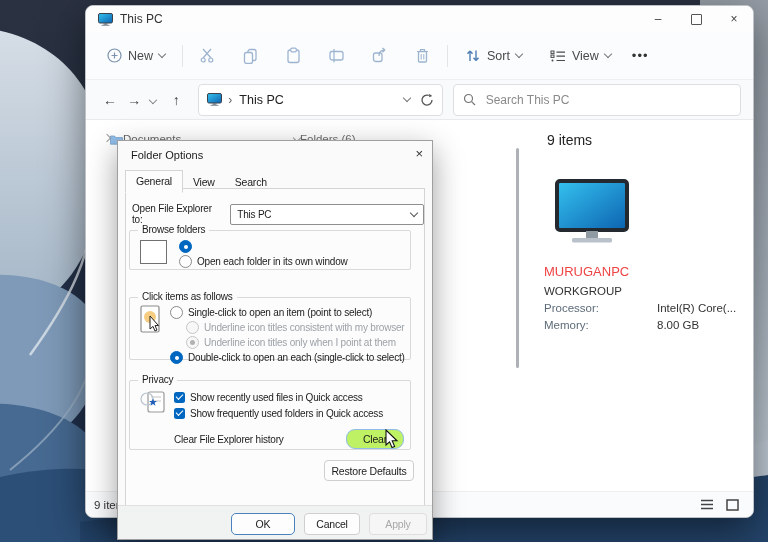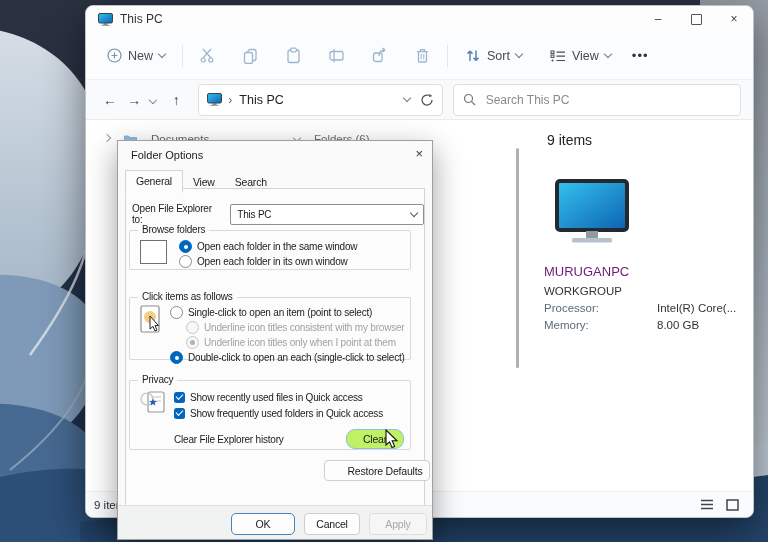--- a/index.html
+++ b/index.html
@@ -28,26 +28,26 @@
   .nav-ic{font-size:14px;color:#3d3d3d;width:26px;text-align:center;}
   .breadcrumb{display:flex;align-items:center;width:243px;height:30px;border:1px solid #dcdee1;border-radius:4px;
               background:#fff;padding:0 8px;margin-left:10px;font-size:12.5px;color:#222;}
   .bc-sep{color:#666;margin:0 7px 0 6px;font-size:12px;}
   .searchbox{display:flex;align-items:center;width:288px;height:30px;border:1px solid #dcdee1;border-radius:4px;
              background:#fff;margin-left:10px;padding:0 9px;}
   .searchbox input{border:none;outline:none;font-size:12px;color:#333;width:230px;margin-left:8px;
                    font-family:"Liberation Sans","DejaVu Sans",sans-serif;background:transparent;}
   .searchbox input::placeholder{color:#8a8a8a;}
   .contentarea{position:absolute;left:0;top:113px;right:0;bottom:25px;background:#fff;border-top:1px solid #e8eaec;}
-  .ghost-row{position:absolute;top:13px;font-size:11.5px;color:#4c4c4c;display:flex;align-items:center;gap:14px;opacity:.85;}
+  .ghost-row{position:absolute;top:13px;font-size:11.5px;color:#4c4c4c;display:flex;align-items:center;gap:0;opacity:.85;}
   .scrollthumb{position:absolute;left:430px;top:28px;width:2.5px;height:220px;background:#aeb2b6;border-radius:2px;}
   .details{position:absolute;left:455px;top:0;right:0;bottom:0;}
   .items-count{position:absolute;left:6px;top:12px;font-size:14px;color:#222;}
   .pc-icon{position:absolute;left:12px;top:58px;}
-  .pc-name{position:absolute;left:3px;top:144px;font-size:13px;color:#701a75;}
+  .pc-name{position:absolute;left:3px;top:144px;font-size:13px;color:#ef4444;}
   .pc-rows{position:absolute;left:3px;top:163px;font-size:11.5px;line-height:17px;}
   .pc-row{display:flex;}
   .pc-row .lbl{width:113px;color:#5d6b79;}
   .pc-row .val{color:#333;}
   .statusbar{position:absolute;left:0;bottom:0;right:0;height:25px;background:#fafbfc;border-top:1px solid #eceef0;
              display:flex;align-items:center;font-size:11.5px;color:#333;padding:0 8px;}
   .status-views{margin-left:auto;display:flex;align-items:center;gap:12px;padding-right:6px;}
   
   .dialog{position:absolute;left:117px;top:140px;width:314px;height:398px;background:#fafafa;
           border:1px solid #9f9f9f;box-shadow:0 10px 28px rgba(0,0,0,.38);z-index:5;
@@ -78,21 +78,21 @@
   .radio.dis.gsel::after{content:"";position:absolute;left:3px;top:3px;width:5px;height:5px;border-radius:50%;background:#b2b2b2;}
   .cb{width:11px;height:11px;border-radius:2.5px;background:#0067c0;flex:0 0 auto;position:relative;}
   .cb::after{content:"";position:absolute;left:2px;top:2.4px;width:6px;height:3px;
              border-left:1.4px solid #fff;border-bottom:1.4px solid #fff;transform:rotate(-45deg);}
   .browse-glyph{width:25px;height:22px;border:1.5px solid #707070;background:#fff;margin:1px 12px 0 2px;flex:0 0 auto;}
   .icon-col{width:38px;flex:0 0 auto;}
   .clear-row{display:flex;align-items:center;margin:8px 8px 0 0;}
   .btn{display:flex;align-items:center;justify-content:center;background:#fdfdfd;border:1px solid #cfcfcf;
        border-radius:4px;font-size:10.5px;color:#1b1b1b;letter-spacing:-0.2px;}
   .btn-clear{width:56px;height:18px;margin-left:auto;background:#bef264;border:1.6px solid #8fbbe6;border-radius:9px;}
-  .btn-restore{position:absolute;left:198px;top:271px;width:88px;height:19px;padding-left:16px;}
+  .btn-restore{position:absolute;left:198px;top:271px;width:88px;height:19px;}
   .dlg-bottom{position:absolute;left:0;right:0;bottom:0;height:33px;background:#f1f2f2;border-top:1px solid #e0e0e0;}
   .btn-ok{position:absolute;left:113px;top:7px;width:62px;height:20px;border:1.8px solid #4a82bd;border-radius:5px;}
   .btn-cancel{position:absolute;left:186px;top:7px;width:54px;height:20px;}
   .btn-apply{position:absolute;left:251px;top:7px;width:56px;height:20px;background:#f6f6f6;color:#a8a8a8;border-color:#dedede;}
   .cursor{position:absolute;left:384px;top:429px;z-index:9;}
 </style>
 </head>
 <body>
 
 <svg id="wallpaper" width="768" height="542" viewBox="0 0 768 542">
@@ -306,21 +306,20 @@
       </div>
     </div>
 
     <div class="groupbox gb-browse">
       <span class="group-label">Browse folders</span>
       <div class="group-body">
         <div class="browse-glyph"></div>
         <div class="opt-col">
           <div class="opt">
             <span class="radio sel"></span>
-            <span>Open each folder in the same window</span>
           </div>
           <div class="opt">
             <span class="radio"></span>
             <span>Open each folder in its own window</span>
           </div>
         </div>
       </div>
     </div>
 
     <div class="groupbox gb-click">

